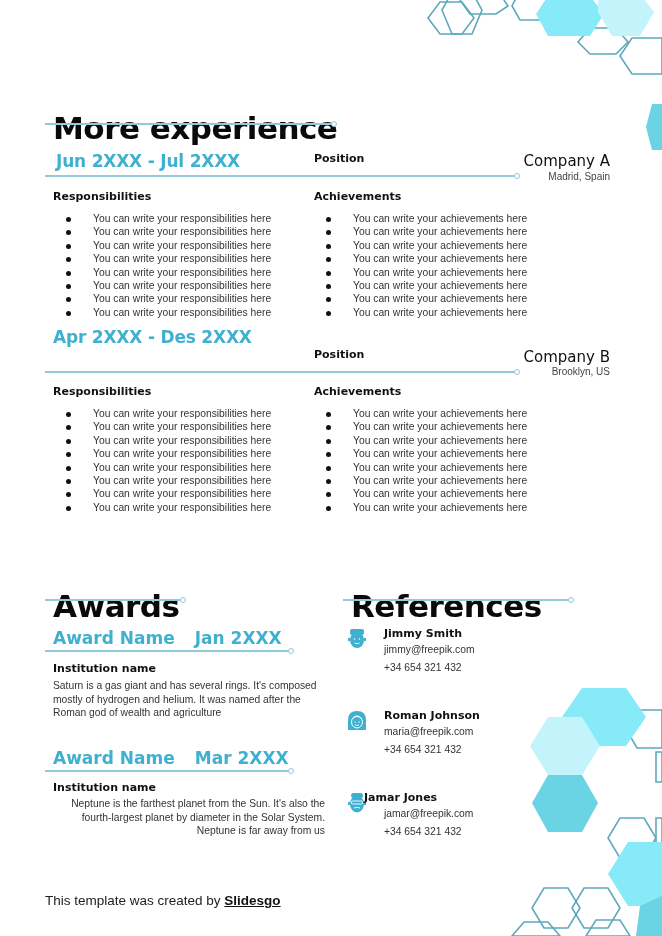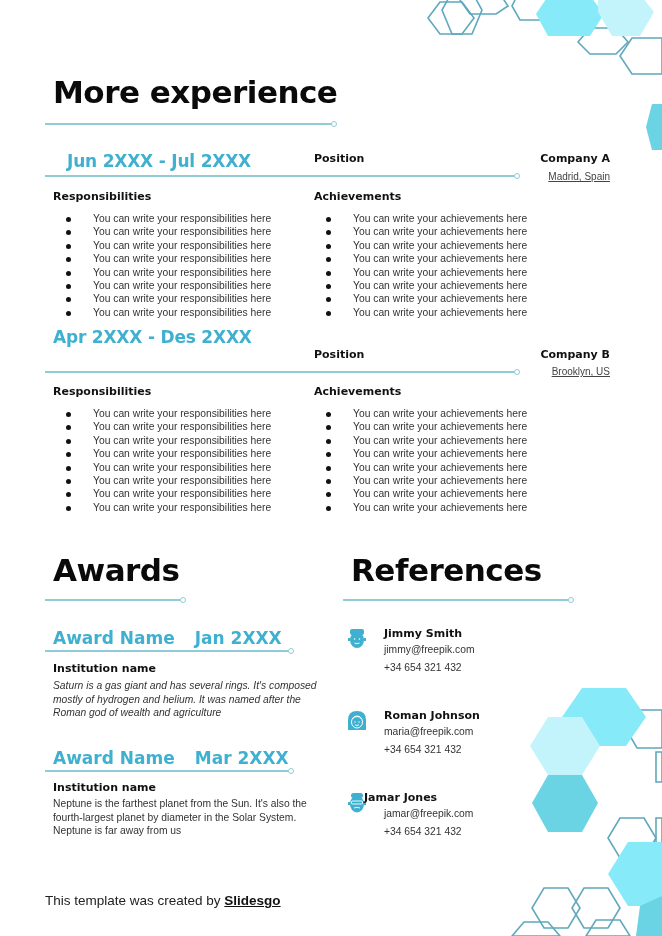--- a/index.html
+++ b/index.html
@@ -1,28 +1,28 @@
 <!DOCTYPE html>
 <html><head>
 <meta charset="utf-8">
 <style>
   * { margin: 0; padding: 0; box-sizing: border-box; }
   html, body { width: 662px; height: 936px; background: #ffffff; overflow: hidden; }
   body { position: relative; font-family: "DejaVu Sans", sans-serif; color: #222; }
 
   .deco { position: absolute; left: 0; top: 0; width: 662px; height: 936px; pointer-events: none; }
 
-  .h1 { position: absolute; font-family: "DejaVu Sans", sans-serif; font-weight: 700; color: #0a0a0a; letter-spacing: -0.5px; }
+  .h1 { position: absolute; font-family: "DejaVu Sans", sans-serif; font-weight: 700; color: #0a0a0a; letter-spacing: -0.5px; margin-top: 36px; }
   .rule { position: absolute; height: 2px; background: #8fcbd8; }
   .rule::after { content: ""; position: absolute; right: -4px; top: -2px; width: 4px; height: 4px; border: 1px solid #8fcbd8; border-radius: 50%; background: #fff; }
 
   .date { position: absolute; font-weight: 700; color: #3fb0cf; font-size: 17px; letter-spacing: -0.2px; }
   .pos { position: absolute; font-weight: 700; font-size: 11px; color: #111; }
-  .company { position: absolute; font-weight: 700; font-size: 11px; color: #111; text-align: right; }
-  .loc { position: absolute; font-family: "Liberation Sans", sans-serif; font-size: 10px; color: #444; text-align: right; text-decoration: underline; }
+  .company { position: absolute; font-weight: 400; font-size: 15px; color: #111; text-align: right; }
+  .loc { position: absolute; font-family: "Liberation Sans", sans-serif; font-size: 10px; color: #444; text-align: right; }
   .subh { position: absolute; font-weight: 700; font-size: 11px; color: #111; }
 
   .blist { position: absolute; list-style: none; font-family: "Liberation Sans", sans-serif; font-size: 10.3px; color: #333; }
   .blist li { height: 13.4px; line-height: 13.4px; position: relative; padding-left: 40px; white-space: nowrap; }
   .blist li::before { content: ""; position: absolute; left: 13px; top: 5px; width: 5px; height: 5px; border-radius: 50%; background: #111; }
 
   .award-title { position: absolute; font-weight: 700; color: #3fb0cf; font-size: 17px; white-space: nowrap; }
   .award-title span + span { margin-left: 20px; }
   .inst { position: absolute; font-weight: 700; font-size: 11px; color: #111; }
   .para { position: absolute; font-family: "Liberation Sans", sans-serif; font-size: 10.3px; line-height: 13.5px; color: #333; width: 270px; }
@@ -64,21 +64,21 @@
   <polygon points="582,688 626,688 646,717 626,746 582,746 562,717" fill="#87eaf8"></polygon>
   <polygon points="548,717 582,717 600,746 582,775 548,775 530,746" fill="#c4f4fb"></polygon>
   <polygon points="548,775 582,775 598,803 582,832 548,832 532,803" fill="#6ad3e4"></polygon>
   <polygon points="628,842 662,842 662,906 628,906 608,874" fill="#87eaf8"></polygon>
   <polygon points="640,906 662,896 662,936 636,936" fill="#6ad3e4"></polygon>
 </svg>
 
 <div class="h1" style="left:53px; top:74px; font-size:31px;">More experience</div>
 <div class="rule" style="left:45px; top:123px; width:288px;"></div>
 
-<div class="date" style="left:67px; top:151px;">Jun 2XXX - Jul 2XXX</div>
+<div class="date" style="left:56px; top:151px;">Jun 2XXX - Jul 2XXX</div>
 <div class="pos" style="left:314px; top:152px;">Position</div>
 <div class="company" style="right:52px; top:152px;">Company A</div>
 <div class="loc" style="right:52px; top:171px;">Madrid, Spain</div>
 <div class="rule" style="left:45px; top:175px; width:471px;"></div>
 <div class="subh" style="left:53px; top:190px;">Responsibilities</div>
 <div class="subh" style="left:314px; top:190px;">Achievements</div>
 <ul class="blist" style="left:53px; top:212px;">
   <li>You can write your responsibilities here</li>
   <li>You can write your responsibilities here</li>
   <li>You can write your responsibilities here</li>
@@ -128,28 +128,28 @@
 </ul>
 
 <div class="h1" style="left:53px; top:552px; font-size:31px;">Awards</div>
 <div class="rule" style="left:45px; top:599px; width:137px;"></div>
 
 <div class="award-title" style="left:53px; top:628px;">
   <span>Award Name</span><span>Jan 2XXX</span>
 </div>
 <div class="rule" style="left:45px; top:650px; width:245px;"></div>
 <div class="inst" style="left:53px; top:662px;">Institution name</div>
-<div class="para" style="left:53px; top:679px;font-style:italic;">Saturn is a gas giant and has several rings. It's composed mostly of hydrogen and helium. It was named after the Roman god of wealth and agriculture</div>
+<div class="para" style="left:53px; top:679px;">Saturn is a gas giant and has several rings. It's composed mostly of hydrogen and helium. It was named after the Roman god of wealth and agriculture</div>
 
 <div class="award-title" style="left:53px; top:748px;">
   <span>Award Name</span><span>Mar 2XXX</span>
 </div>
 <div class="rule" style="left:45px; top:770px; width:245px;"></div>
 <div class="inst" style="left:53px; top:781px;">Institution name</div>
-<div class="para" style="left:53px; top:797px; width:272px;">Neptune is the farthest planet from the Sun. It's also the fourth-largest planet by diameter in the Solar System. Neptune is far away from us</div>
+<div class="para" style="left:53px; top:797px; width:272px;text-align:right;">Neptune is the farthest planet from the Sun. It's also the fourth-largest planet by diameter in the Solar System. Neptune is far away from us</div>
 
 <div class="h1" style="left:351px; top:552px; font-size:31px;">References</div>
 <div class="rule" style="left:343px; top:599px; width:227px;"></div>
 
 <svg class="ref-icon" viewBox="0 0 22 22" style="left:346px; top:628px;">
   <rect x="4" y="1" width="14" height="6" rx="2" fill="#3fb0cf"></rect>
   <ellipse cx="11" cy="12" rx="7" ry="8" fill="#3fb0cf"></ellipse>
   <rect x="2" y="10" width="2" height="3" fill="#3fb0cf"></rect>
   <rect x="18" y="10" width="2" height="3" fill="#3fb0cf"></rect>
   <circle cx="8.5" cy="11" r="0.8" fill="#fff"></circle>

